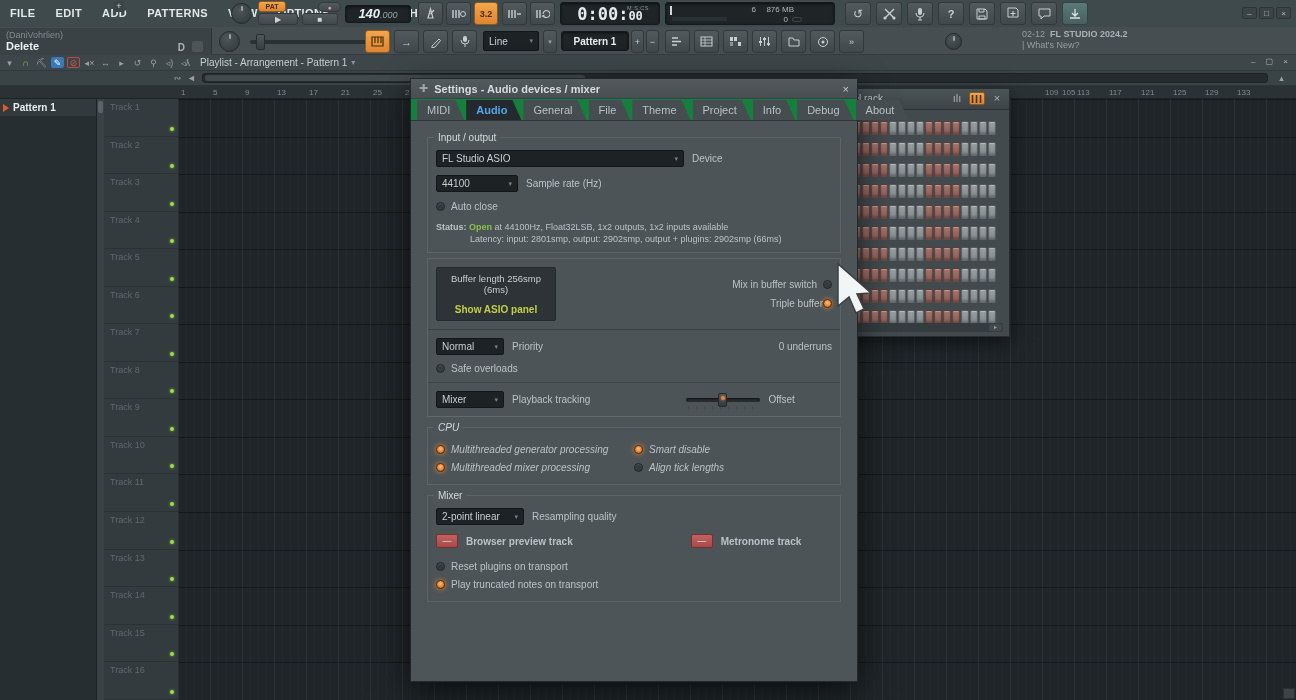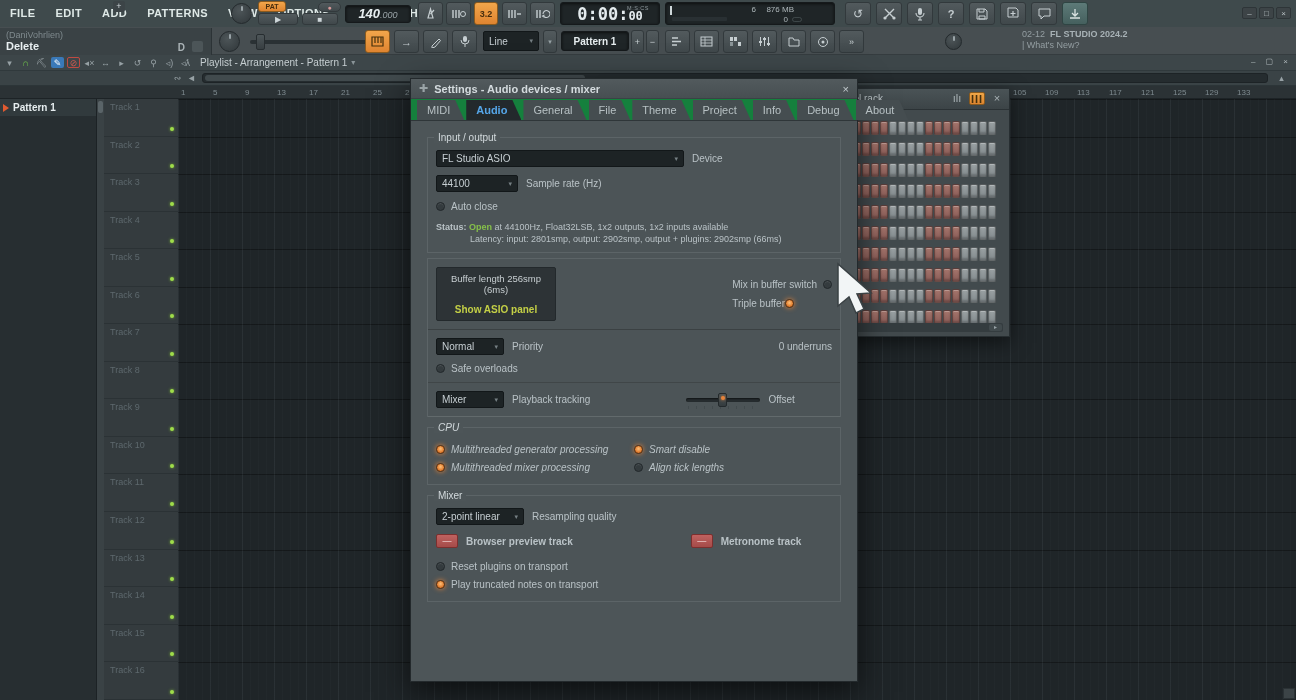--- a/index.html
+++ b/index.html
@@ -399,21 +399,21 @@
       <span class="barnum" style="left: 693px;">65</span>
       <span class="barnum" style="left: 725px;">69</span>
       <span class="barnum" style="left: 757px;">73</span>
       <span class="barnum" style="left: 789px;">77</span>
       <span class="barnum" style="left: 821px;">81</span>
       <span class="barnum" style="left: 853px;">85</span>
       <span class="barnum" style="left: 885px;">89</span>
       <span class="barnum" style="left: 917px;">93</span>
       <span class="barnum" style="left: 949px;">97</span>
       <span class="barnum" style="left: 981px;">101</span>
-      <span class="barnum" style="left: 1013px;">105</span>
+      <span class="barnum" style="left: 1062px;">105</span>
       <span class="barnum" style="left: 1045px;">109</span>
       <span class="barnum" style="left: 1077px;">113</span>
       <span class="barnum" style="left: 1109px;">117</span>
       <span class="barnum" style="left: 1141px;">121</span>
       <span class="barnum" style="left: 1173px;">125</span>
       <span class="barnum" style="left: 1205px;">129</span>
       <span class="barnum" style="left: 1237px;">133</span>
     </div>
   <div id="addbtn">+</div>
 
@@ -719,21 +719,21 @@
         <div class="row" style="padding:8px 8px 8px;">
           <div id="bufferbox">
             <div class="b1">Buffer length 256smp (6ms)</div>
             <div class="b2 link">Show ASIO panel</div>
           </div>
           <div style="margin-left:auto; text-align:right;">
             <div class="row" style="justify-content:flex-end; gap:6px;">
               <span class="lbl">Mix in buffer switch</span>
               <span class="led" data-on="false"></span>
             </div>
-            <div class="row" style="gap:0; margin-top:8px;">
+            <div class="row" style="justify-content:flex-end; gap:0; margin-top:8px;">
               <span class="lbl">Triple buffer</span>
               <span class="led" data-on="true"></span>
             </div>
           </div>
         </div>
         <div class="subrow-sep" style="padding:8px;">
           <div class="row">
             <div class="dd" style="width:68px;">
               <span>Normal</span>
                 <span class="car">▾</span>

